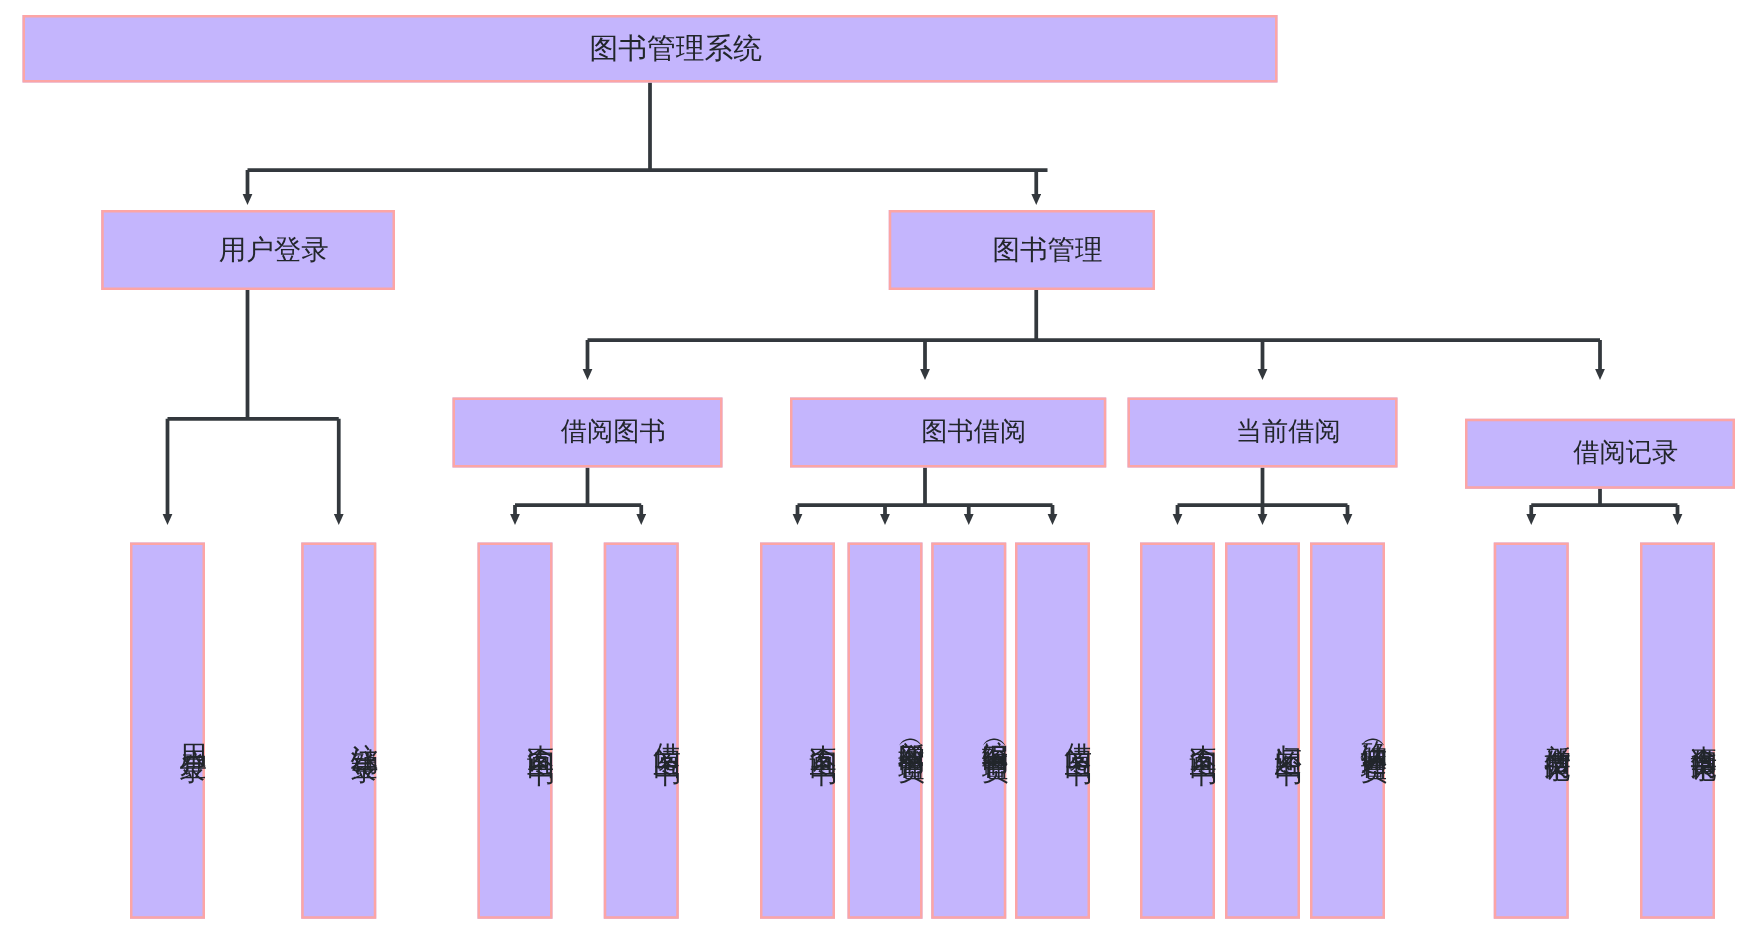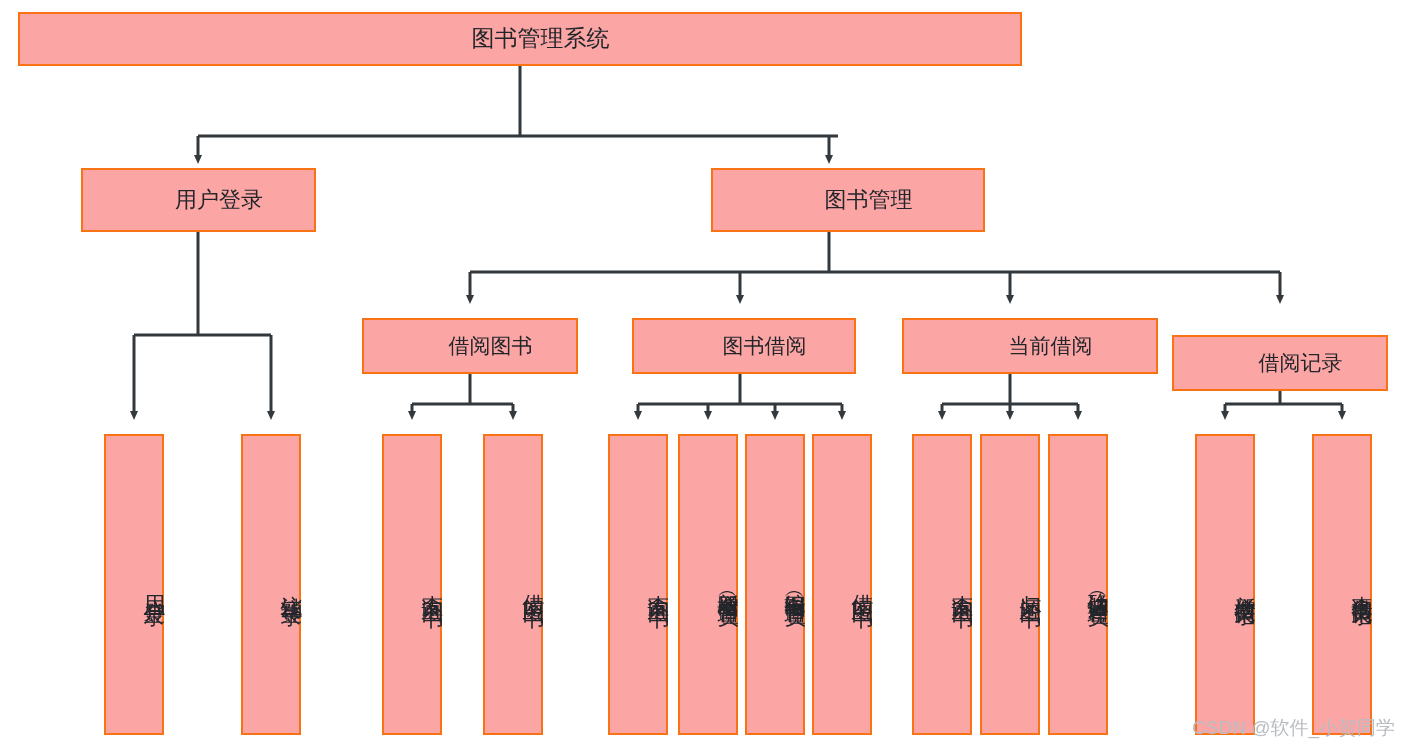--- a/index.html
+++ b/index.html
@@ -21,22 +21,22 @@
     position: absolute;
     left: 0;
     top: 0;
     width: 1405px;
     height: 747px;
     pointer-events: none;
   }
   .node {
     position: absolute;
     box-sizing: border-box;
-    background: #fca5a5;
-    border: 2px solid #f97316;
+    background: #c4b5fd;
+    border: 2px solid #fca5a5;
     display: flex;
     align-items: center;
     justify-content: center;
     color: #22262b;
     z-index: 2;
     padding-left: 41px;
   }
   .node .label {
     display: block;
     text-align: center;
@@ -127,31 +127,31 @@
     </g>
   </svg>
 
   <div class="node root" style="left:18px; top:12px; width:1004px; height:54px;">
     <span class="label">图书管理系统</span>
   </div>
 
   <div class="node lvl2" style="left:81px; top:168px; width:235px; height:64px;">
     <span class="label">用户登录</span>
   </div>
-  <div class="node lvl2" style="left:711px; top:168px; width:274px; height:64px;">
+  <div class="node lvl2" style="left:711px; top:168px; width:213px; height:64px;">
     <span class="label">图书管理</span>
   </div>
 
   <div class="node lvl3" style="left:362px; top:318px; width:216px; height:56px;">
     <span class="label">借阅图书</span>
   </div>
-  <div class="node lvl3" style="left:632px; top:318px; width:224px; height:56px;">
+  <div class="node lvl3" style="left:632px; top:318px; width:253px; height:56px;">
     <span class="label">图书借阅</span>
   </div>
-  <div class="node lvl3" style="left:902px; top:318px; width:256px; height:56px;">
+  <div class="node lvl3" style="left:902px; top:318px; width:216px; height:56px;">
     <span class="label">当前借阅</span>
   </div>
   <div class="node lvl3" style="left:1172px; top:318px; width:216px; height:56px;margin-top:17px;">
     <span class="label">借阅记录</span>
   </div>
 
   <div class="node leaf" style="left:104px; top:434px; width:60px; height:301px;">
     <span class="label">用户登录</span>
   </div>
   <div class="node leaf" style="left:241px; top:434px; width:60px; height:301px;">
@@ -188,15 +188,14 @@
     <span class="label">确认归还（管理员）</span>
   </div>
 
   <div class="node leaf tall" style="left:1195px; top:434px; width:60px; height:301px;">
     <span class="label">新增借阅记录</span>
   </div>
   <div class="node leaf tall" style="left:1312px; top:434px; width:60px; height:301px;">
     <span class="label">查询借阅记录</span>
   </div>
 
-  <div class="watermark">CSDN @软件_小贺同学</div>
 
 </div>
 
 </body></html>

